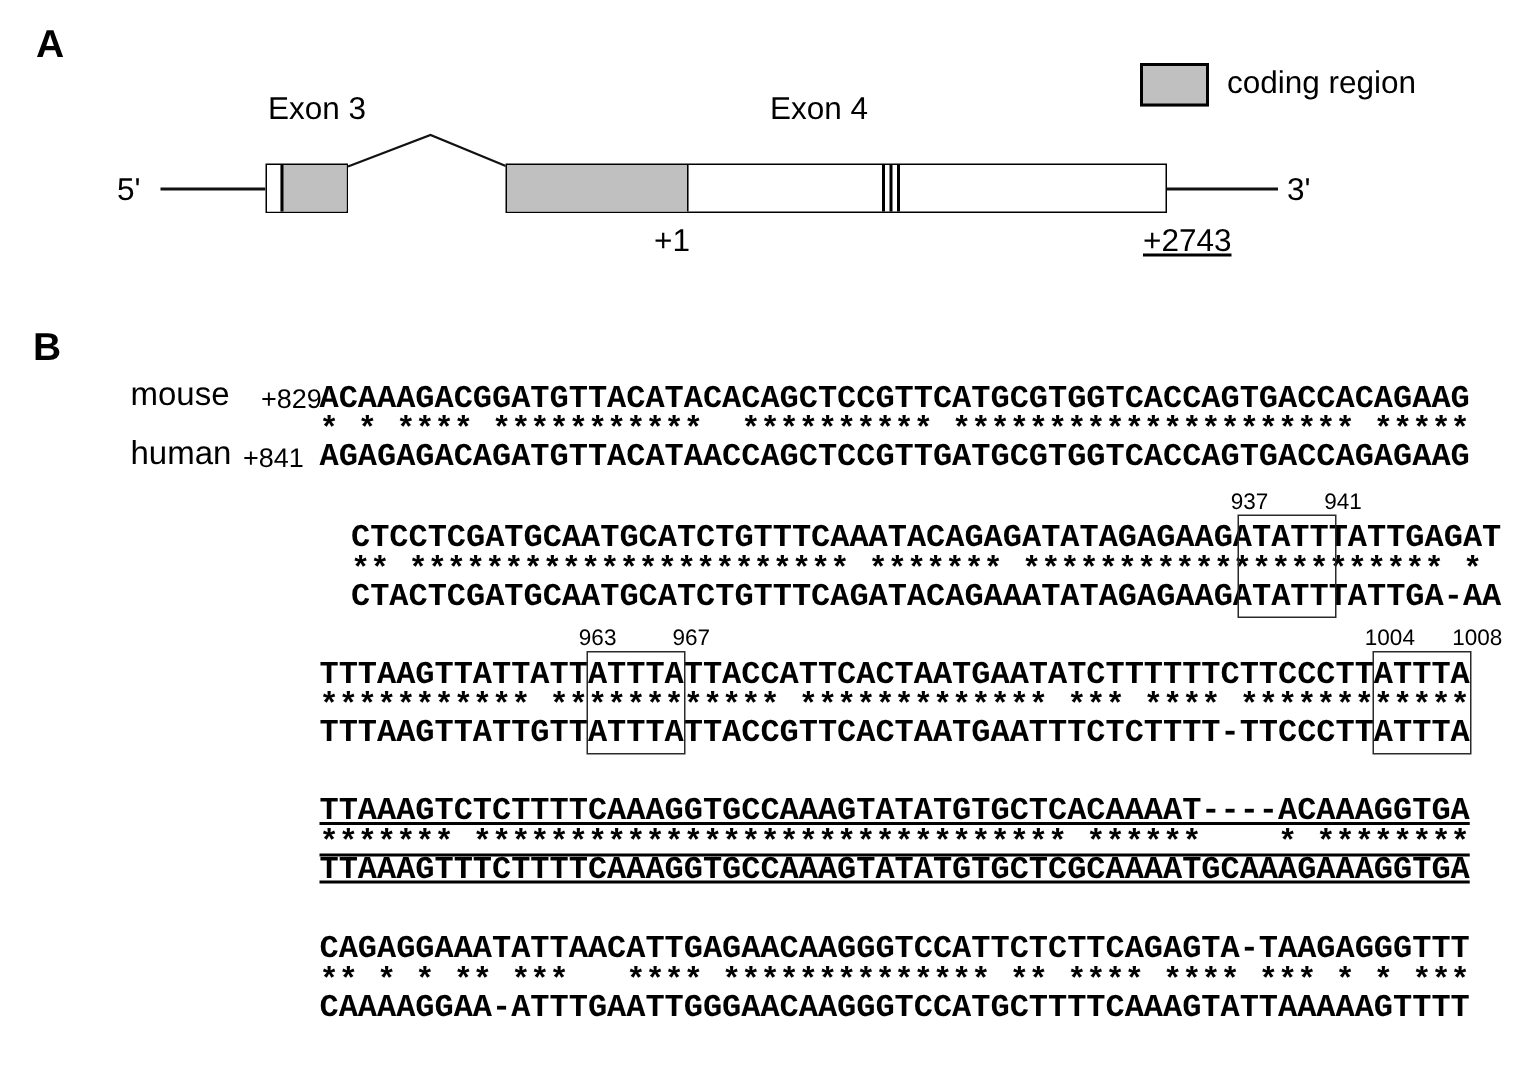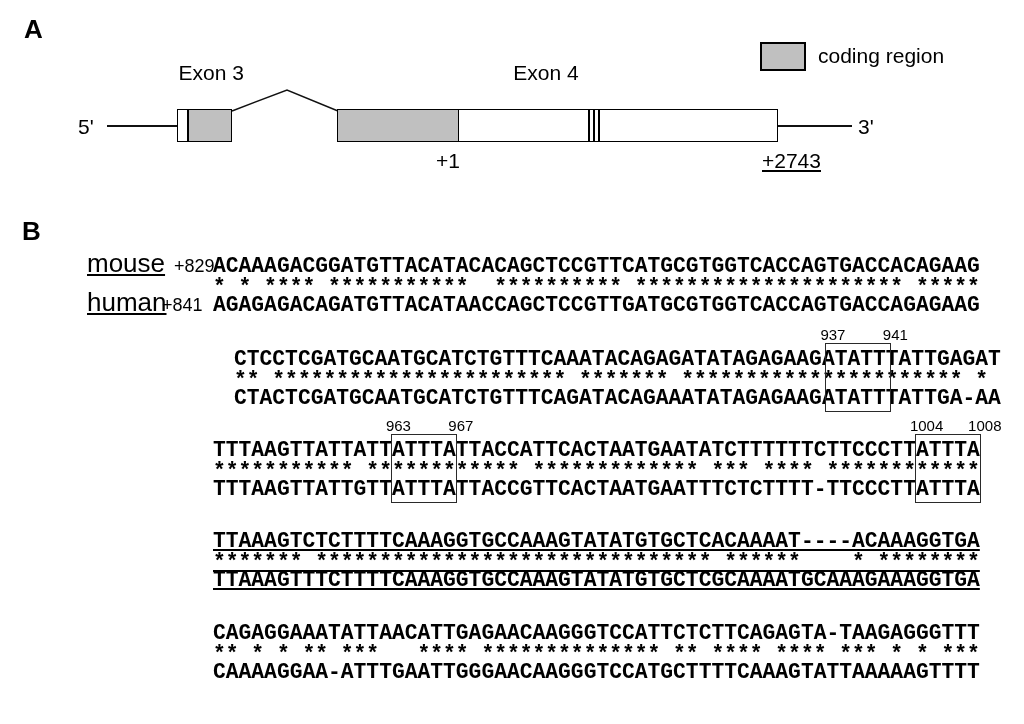--- a/index.html
+++ b/index.html
@@ -10,21 +10,21 @@
   .a-label{font-size:21px;line-height:21px;white-space:nowrap;}
   .centered{text-align:center;}
   .hline{background:#111;height:1.5px;}
   .gene-box{border:1.5px solid #000;background:#fff;box-sizing:border-box;}
   .seq-block{position:absolute;left:213px;width:780px;}
   .seq-line{font-family:"Liberation Mono",monospace;font-weight:700;font-size:21.3px;
             line-height:19.3px;white-space:pre;letter-spacing:0;}
   .stars{transform:translateY(2px);}
   .motif-box{position:absolute;border:1.2px solid #2a2a2a;box-sizing:border-box;background:transparent;}
   .pos-label{position:absolute;font-size:15px;line-height:15px;font-family:"Liberation Sans",sans-serif;white-space:nowrap;}
-  .row-label{font-size:26px;line-height:22px;text-decoration:underline;}
+  .row-label{font-size:22px;line-height:22px;}
   .coord-label{font-size:18px;line-height:18px;}
   .tick{position:absolute;top:0;bottom:0;width:2px;background:#000;}
 </style>
 </head>
 <body>
 
 <div id="figure">
 
   <div class="abs panel-label" style="left:24px;top:16px;">A</div>
 

